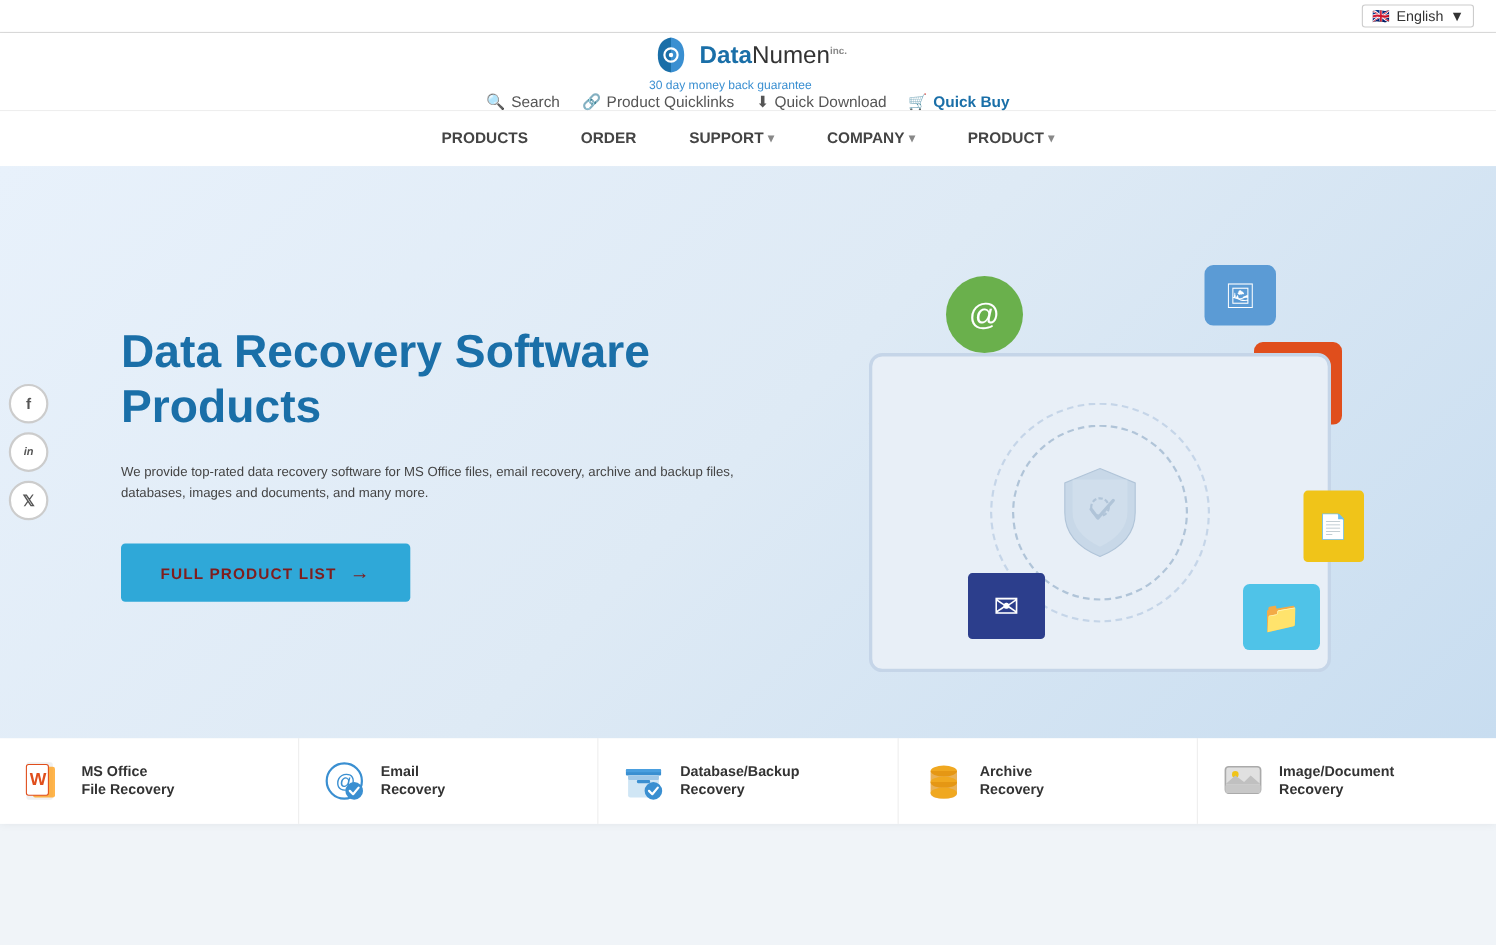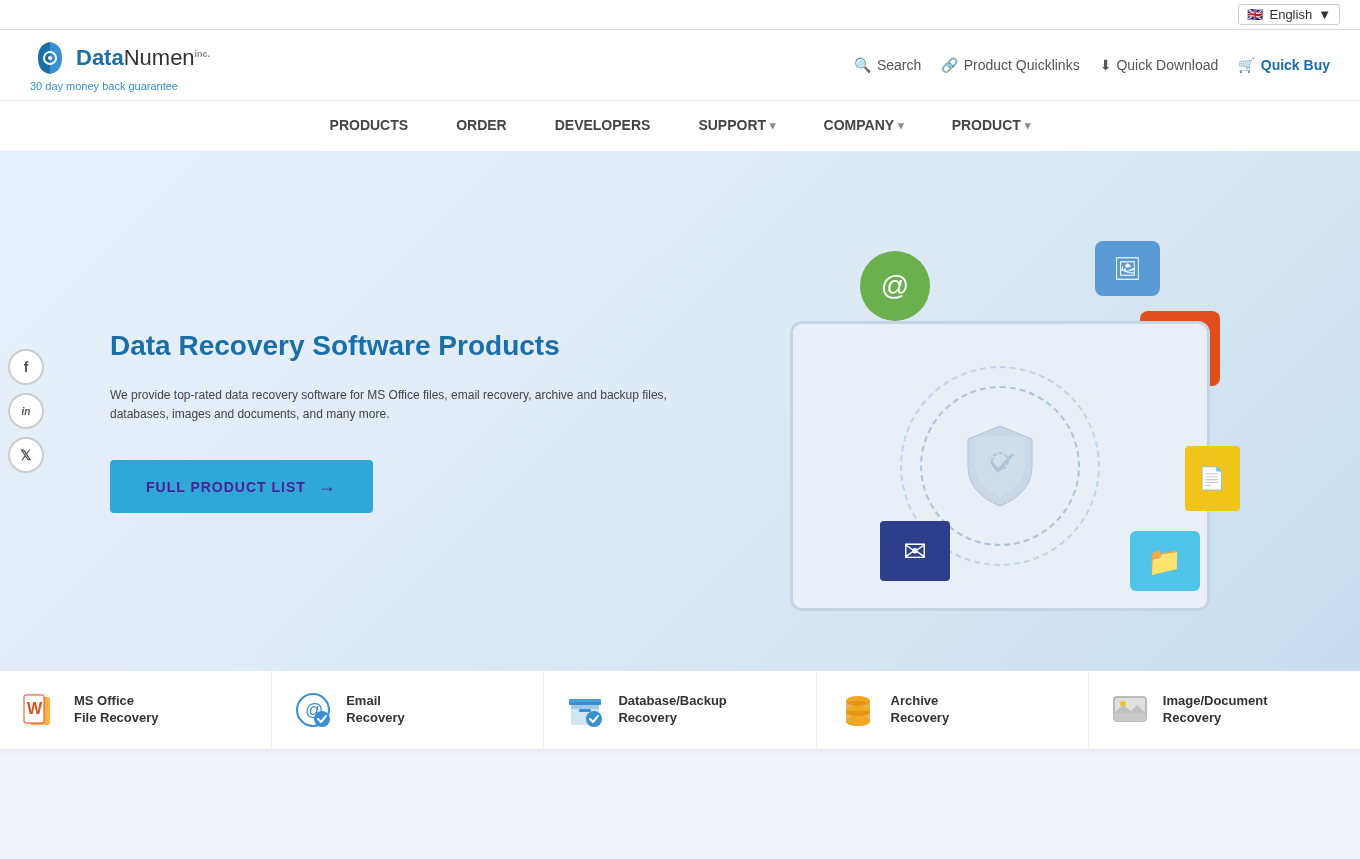--- a/index.html
+++ b/index.html
@@ -28,20 +28,21 @@
 
     
     .top-nav {
       background: #fff;
       padding: 0 30px;
       display: flex;
       align-items: center;
       justify-content: space-between;
       box-shadow: 0 1px 3px rgba(0,0,0,0.1);
       min-height: 70px;
+      flex-direction: column;
     }
     .logo-area { display: flex; flex-direction: column; }
     .logo {
       display: flex;
       align-items: center;
       gap: 6px;
       text-decoration: none;
     }
     .logo-text {
       font-size: 22px;
@@ -134,35 +135,35 @@
       font-weight: bold;
     }
 
     
     .hero-content {
       flex: 1;
       padding-left: 30px;
       max-width: 620px;
     }
     .hero-title {
-      font-size: 28px;
+      font-size: 42px;
       font-weight: bold;
       color: #1a6fa8;
       line-height: 1.2;
       margin-bottom: 24px;
     }
     .hero-desc {
       font-size: 12px;
       color: #444;
       line-height: 1.6;
       margin-bottom: 36px;
     }
     .btn-product-list {
       background: #2fa8d8;
-      color: #4c1d95;
+      color: #7f1d1d;
       border: none;
       padding: 16px 36px;
       font-size: 14px;
       font-weight: bold;
       letter-spacing: 1px;
       border-radius: 4px;
       cursor: pointer;
       display: inline-flex;
       align-items: center;
       gap: 12px;
@@ -375,23 +376,20 @@
 </div>
 
 <nav class="main-nav">
   <a>
     <span>PRODUCTS</span>
   </a>
   <a>
     <span>ORDER</span>
   </a>
   <a>
-    <span>DEVELOPERS</span>
-  </a>
-  <a>
     <span>SUPPORT</span>
     <span class="dropdown-arrow">▾</span>
   </a>
   <a>
     <span>COMPANY</span>
     <span class="dropdown-arrow">▾</span>
   </a>
   <a>
     <span>PRODUCT</span>
     <span class="dropdown-arrow">▾</span>

